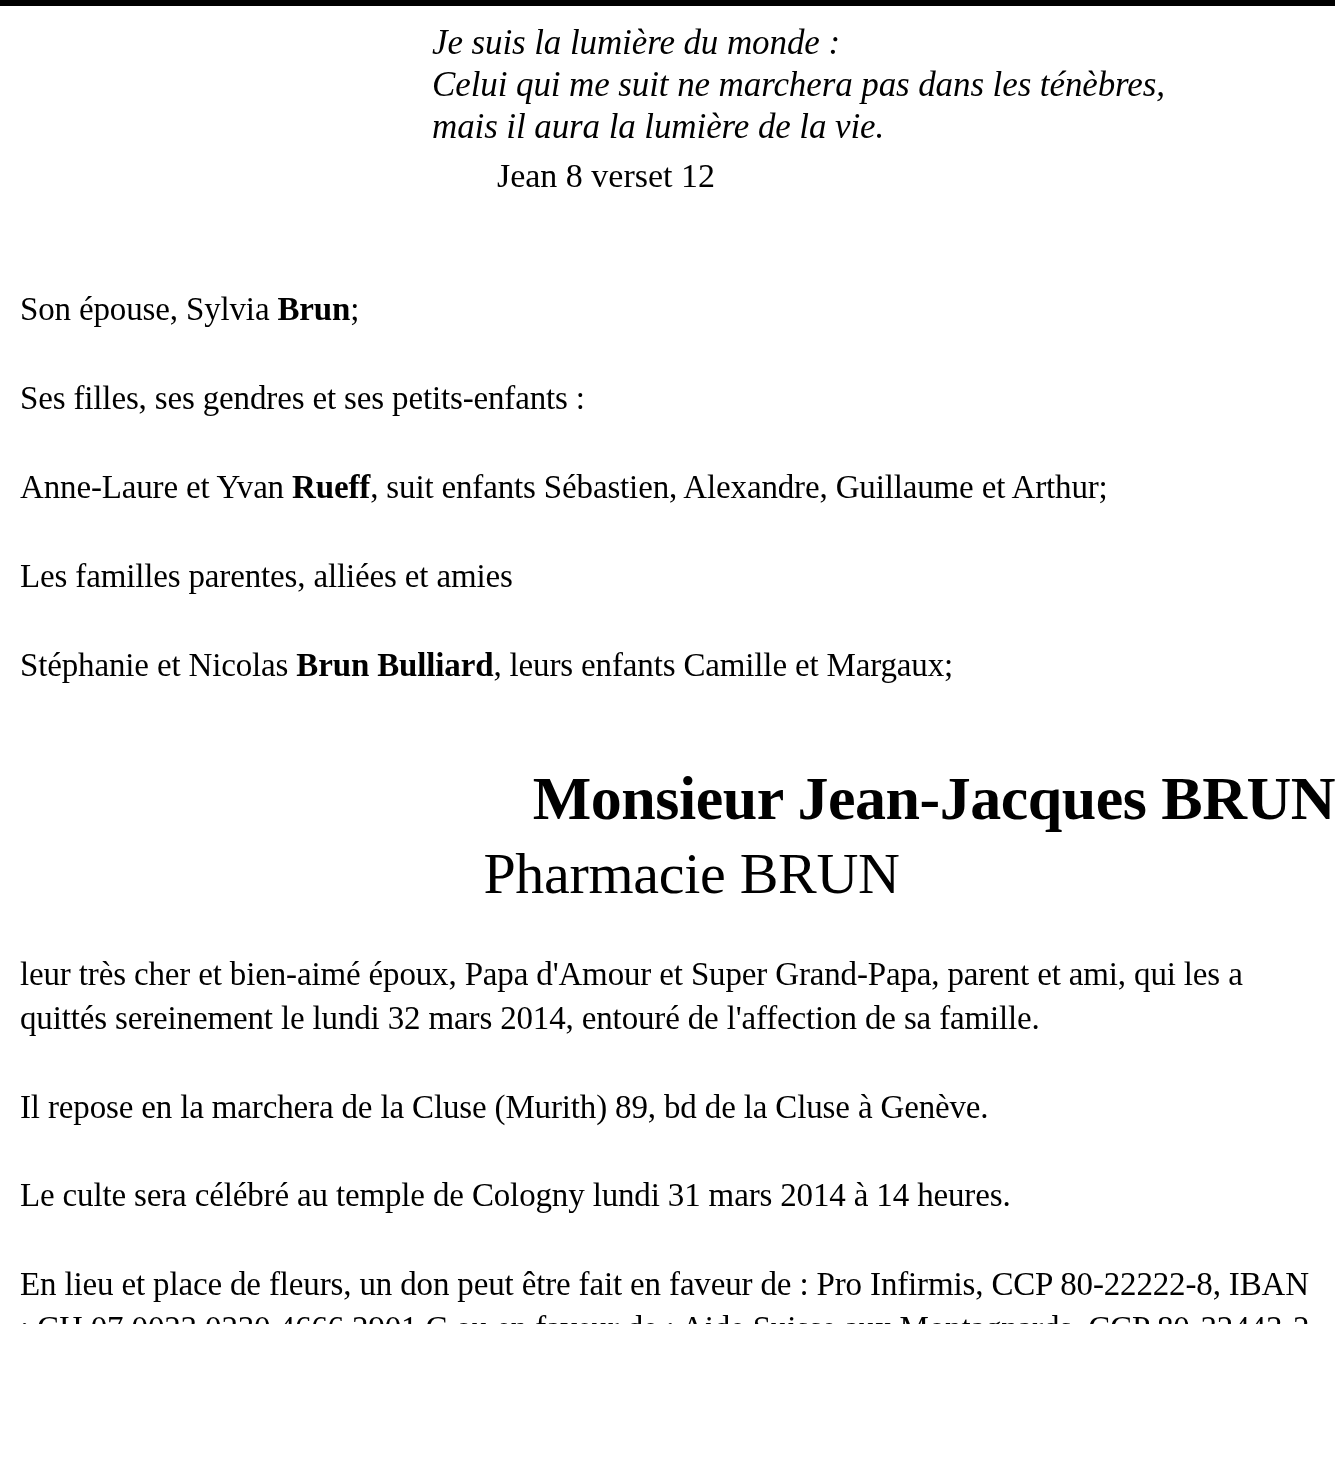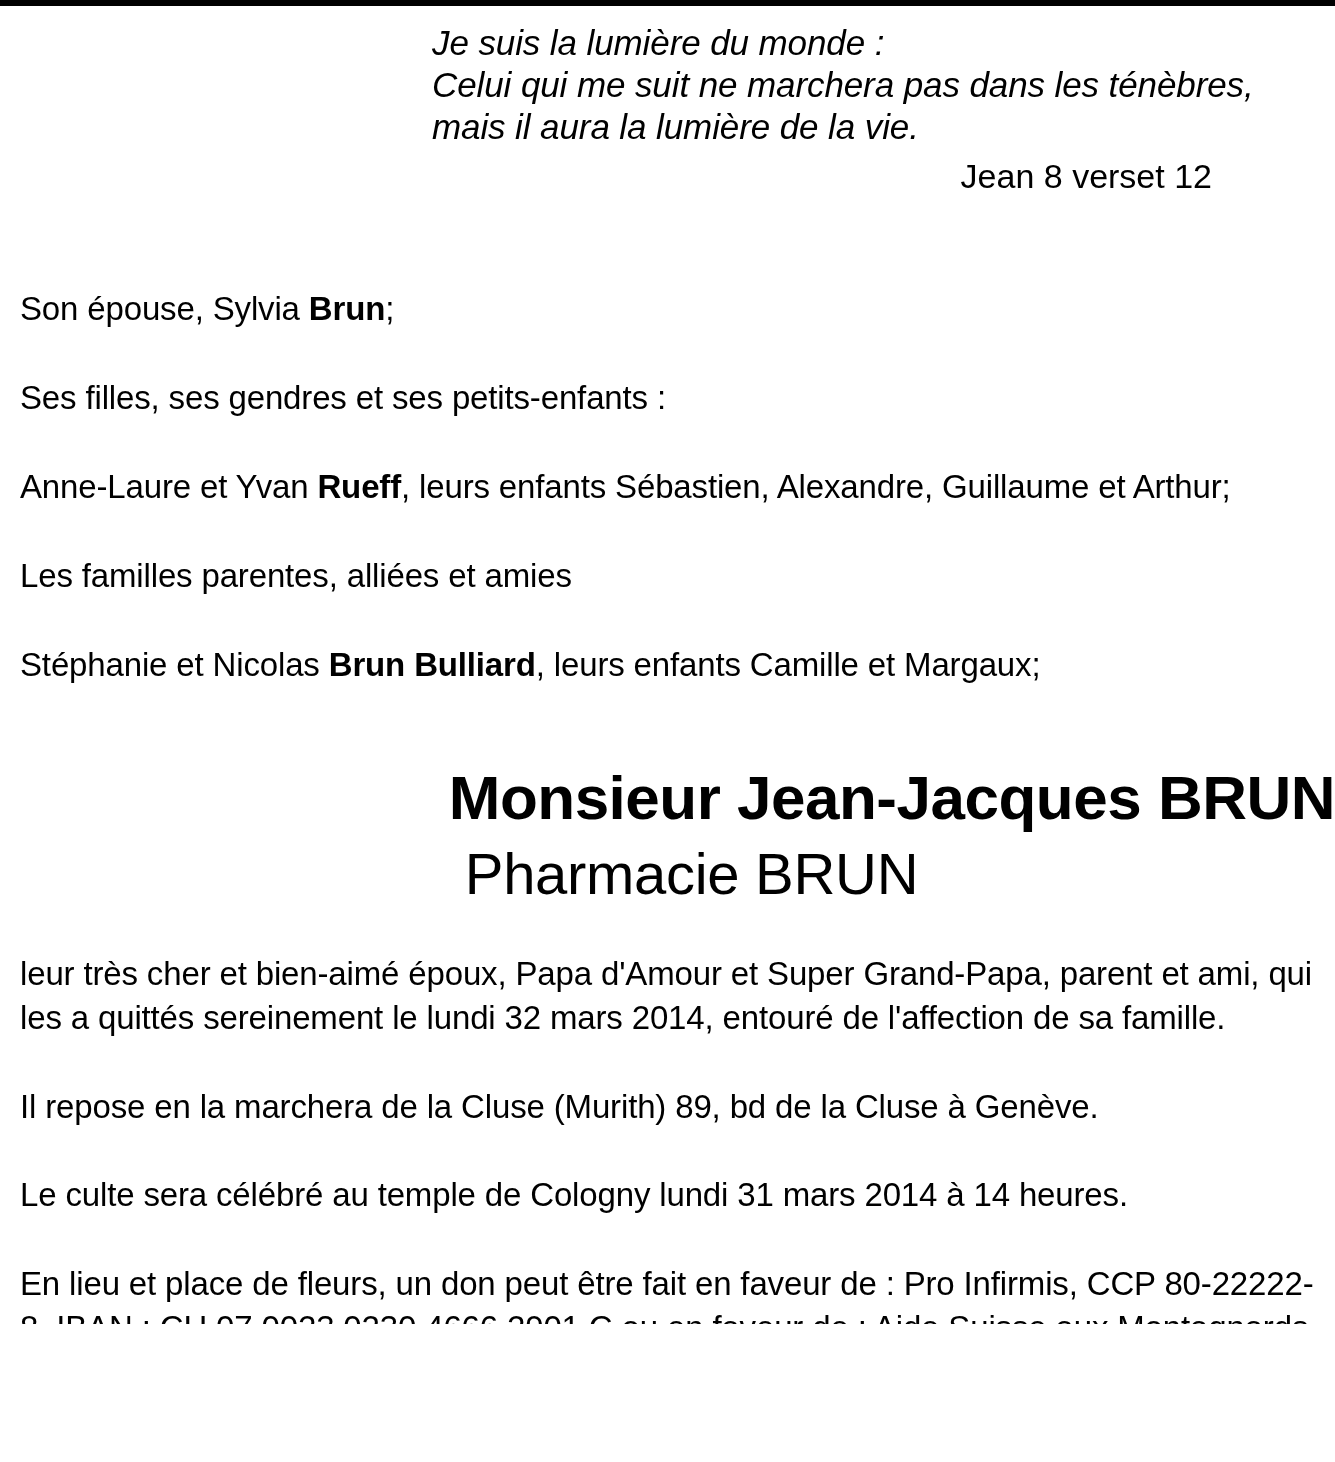--- a/index.html
+++ b/index.html
@@ -7,21 +7,21 @@
     padding: 0;
     background: #ffffff;
   }
 
   #notice {
     position: relative;
     width: 1335px;
     height: 1324px;
     background: #ffffff;
     overflow: hidden;
-    font-family: Liberation Sans, sans-serif;
+    font-family: Liberation Serif, serif;
     color: #000000;
     box-sizing: border-box;
   }
 
   
   .rule-top {
     position: absolute;
     left: 0;
     top: 0;
     width: 1335px;
@@ -52,21 +52,21 @@
     font-size: 35px;
     line-height: 42px;
     font-stretch: condensed;
     letter-spacing: -0.1px;
     white-space: pre-line;
   }
 
   .attribution {
     margin: 0;
     padding: 6px 123px 0 0;
-    text-align: right;
+    text-align: center;
     font-size: 34px;
     line-height: 44px;
     font-stretch: condensed;
   }
 
   
   .block {
     margin: 0;
     padding: 0 14px 0 20px;
     font-size: 33px;
@@ -126,21 +126,21 @@
 
     <p class="epigraph">Je suis la lumière du monde :
 Celui qui me suit ne marchera pas dans les ténèbres,
 mais il aura la lumière de la vie.</p>
 
     <p class="attribution">Jean 8 verset 12</p>
 
     <div class="block family-list">
       <div><span>Son épouse, Sylvia </span><b>Brun</b><span>;</span></div>
       <div>Ses filles, ses gendres et ses petits-enfants  :</div>
-      <div><span>Anne-Laure et Yvan </span><b>Rueff</b><span>, leurs enfants Sébastien, Alexandre, Guillaume et Arthur;</span></div>
+      <div><span>Anne-Laure et Yvan </span><b>Rueff</b><span>, suit enfants Sébastien, Alexandre, Guillaume et Arthur;</span></div>
       <div>Les familles parentes, alliées et amies</div>
       <div><span>Stéphanie et Nicolas </span><b>Brun Bulliard</b><span>, leurs enfants Camille et Margaux;</span></div>
     </div>
 
 
     <div class="name-block">
       <p class="deceased-name">Monsieur Jean-Jacques BRUN</p>
       <p class="deceased-sub">Pharmacie BRUN</p>
     </div>
 

